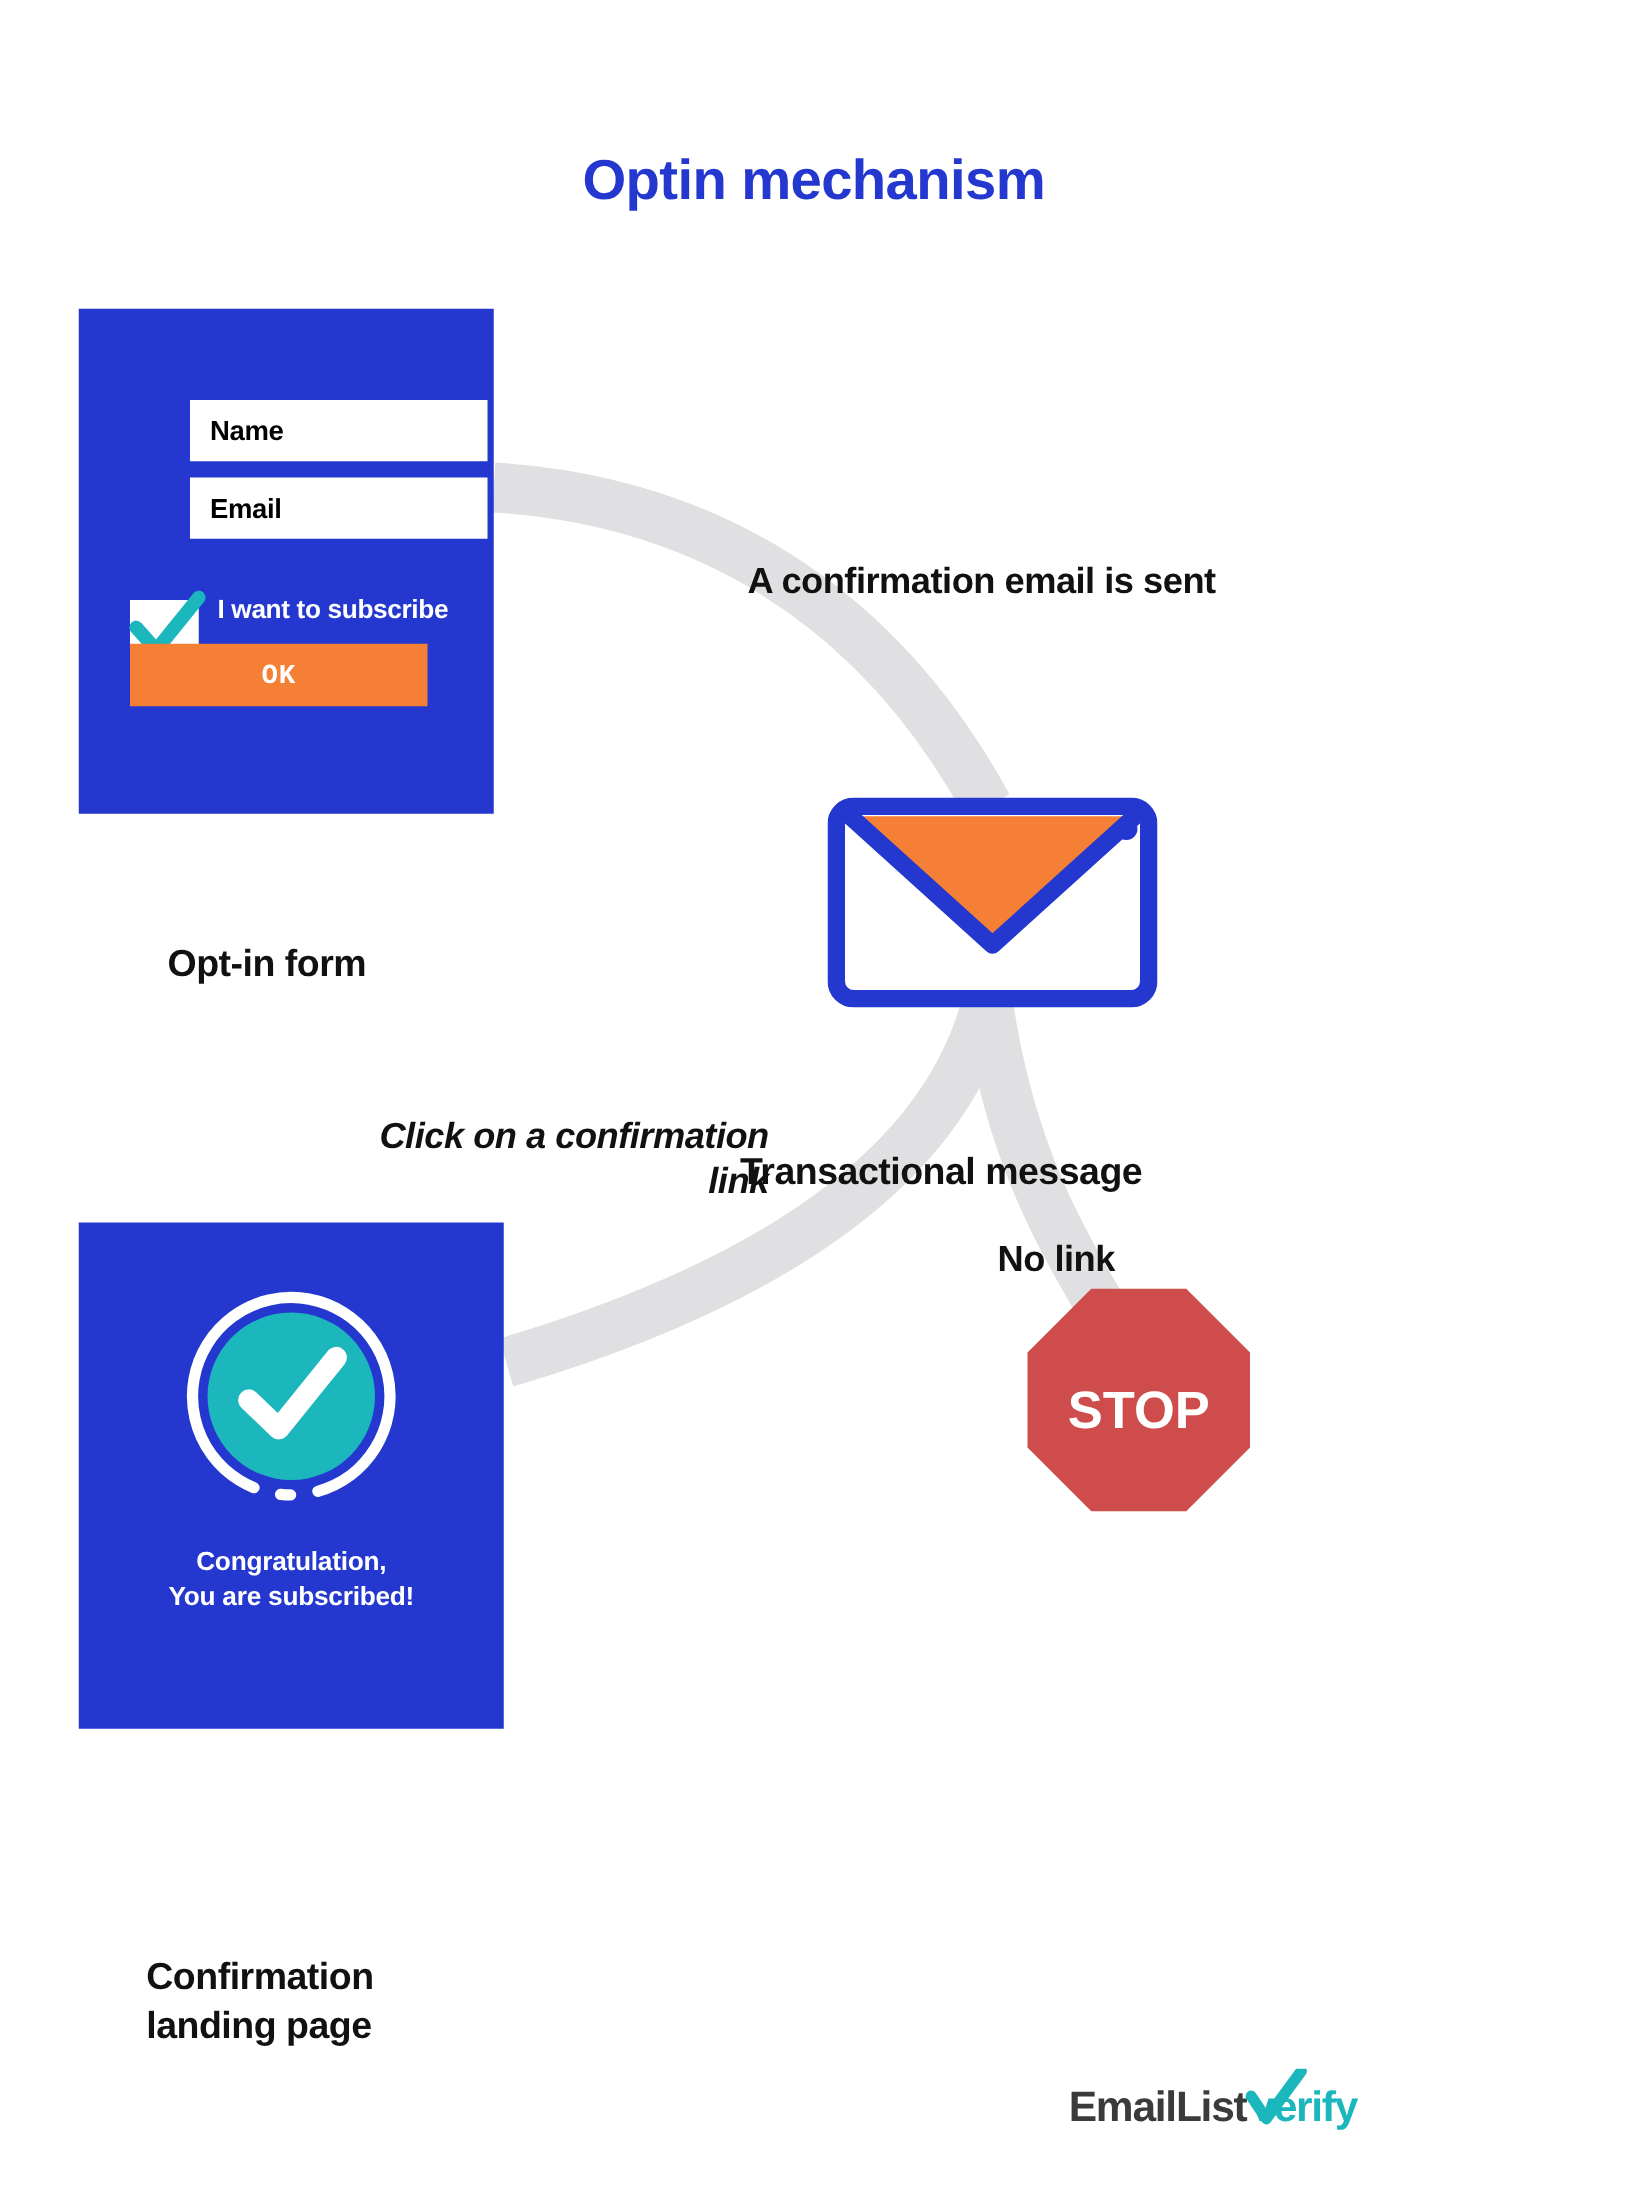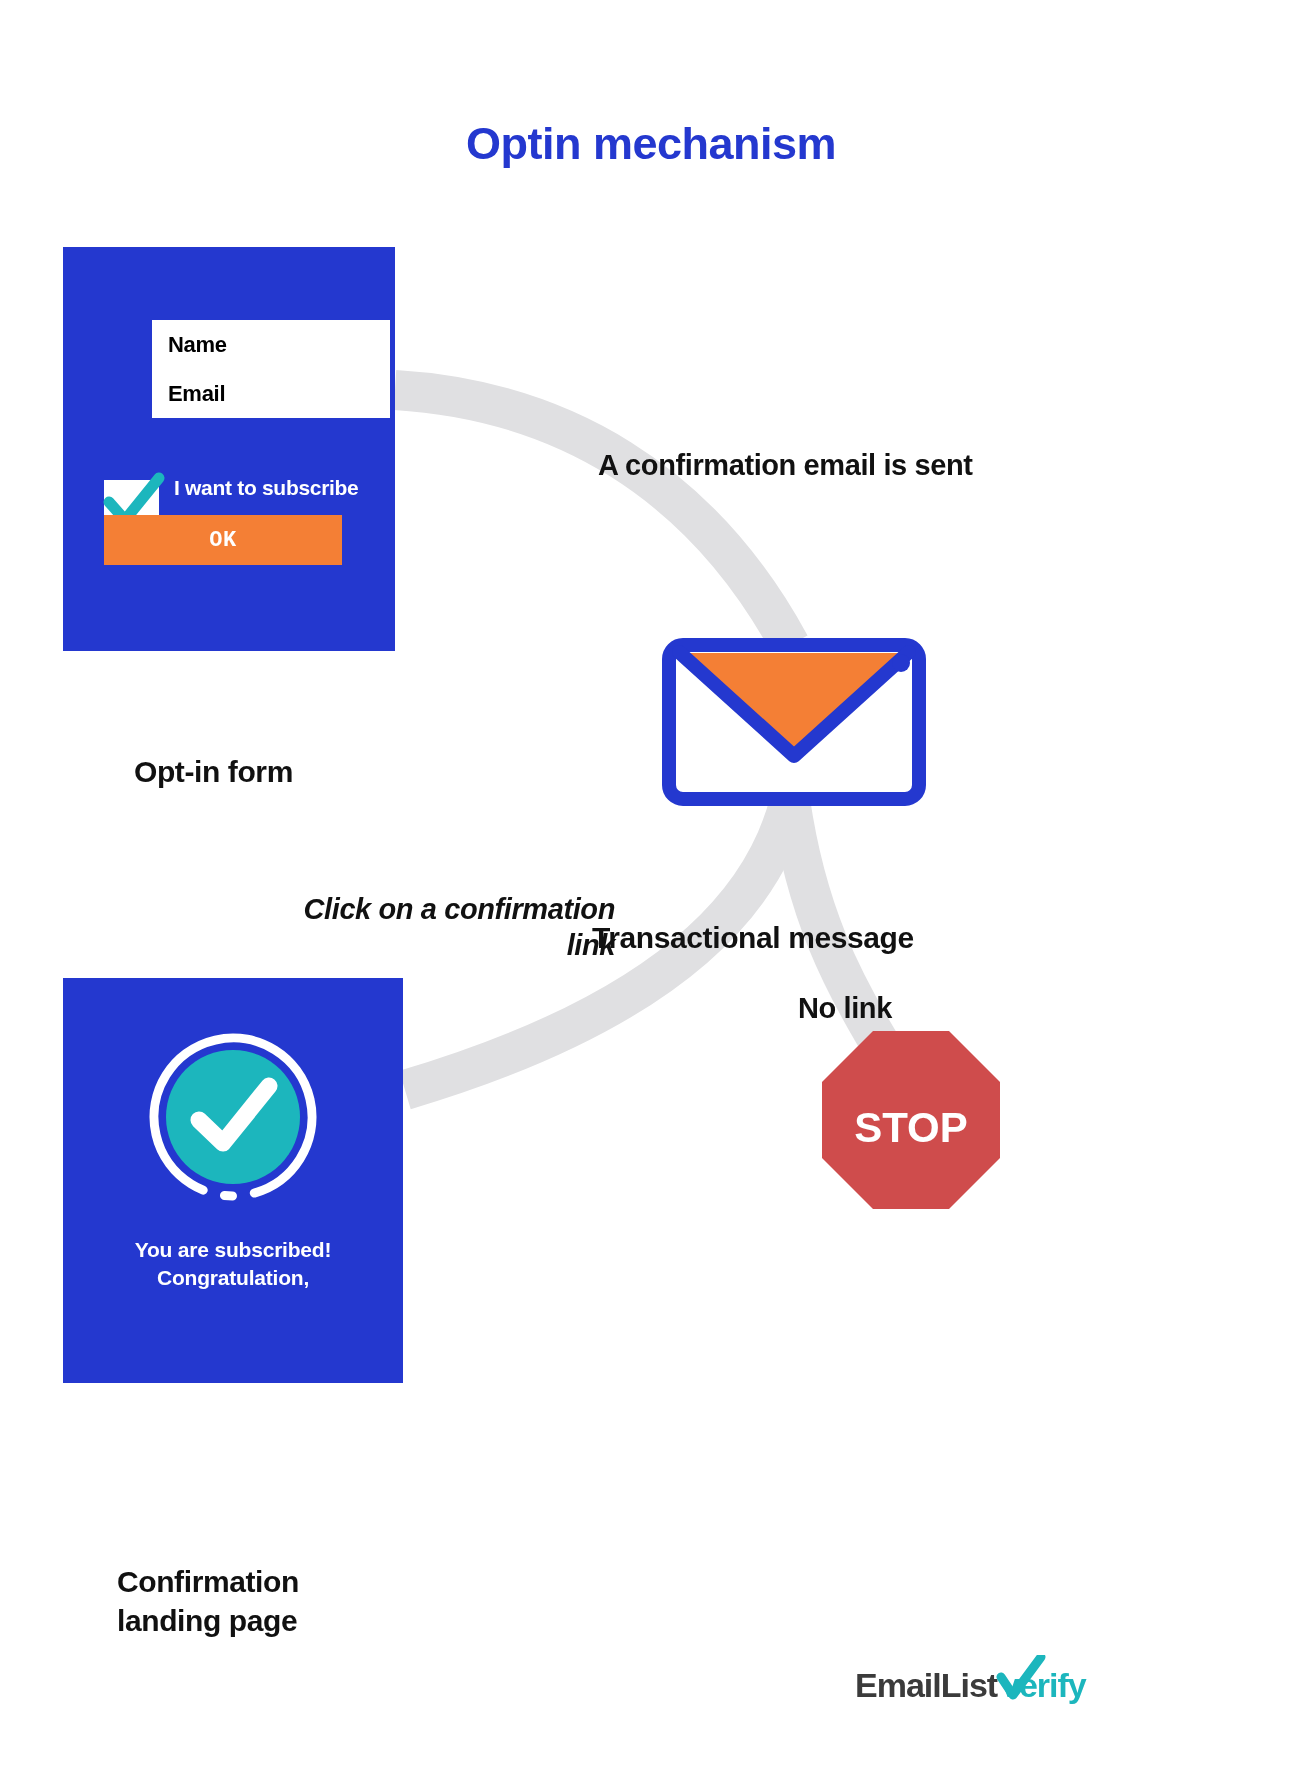--- a/index.html
+++ b/index.html
@@ -64,21 +64,21 @@
     box-sizing: border-box;
     margin-left: 48px;
   }
   .field-text {
     font-size: 22px;
     font-weight: bold;
     color: #000000;
     letter-spacing: -0.3px;
   }
   .field-name { top: 73px; }
-  .field-email { top: 122px; }
+  .field-email { top: 135px; }
 
   .checkrow {
     position: absolute;
     left: 41px;
     top: 192px;
     width: 260px;
     height: 62px;
     margin-top: 36px;
   }
   .checkbox-box {
@@ -283,22 +283,22 @@
     <text x="93" y="104" text-anchor="middle" dominant-baseline="middle" font-family="Liberation Sans, sans-serif" font-size="42" font-weight="bold" fill="#ffffff" letter-spacing="0">STOP</text>
   </svg>
 
   <div class="landing-card">
     <svg class="landing-check" viewBox="0 0 172 172">
       <circle cx="86" cy="86" r="79" fill="none" stroke="#ffffff" stroke-width="9" stroke-dasharray="430 22 8 22" stroke-linecap="round" transform="rotate(122 86 86)"></circle>
       <circle cx="86" cy="86" r="67" fill="#1cb6bd"></circle>
       <path d="M 52 89 L 76 112 L 122 55" fill="none" stroke="#ffffff" stroke-width="17" stroke-linecap="round" stroke-linejoin="round"></path>
     </svg>
     <div class="landing-text">
+      <div>Congratulation,</div>
       <div>You are subscribed!</div>
-      <div>Congratulation,</div>
     </div>
   </div>
 
   <div class="caption caption-landing" style="width: 250px;">
     <span>Confirmation landing page</span>
   </div>
 
   <svg class="logo" viewBox="0 0 260 60">
     <text x="0" y="42" font-family="Liberation Sans, sans-serif" font-size="34" font-weight="bold" fill="#3b3b3b" letter-spacing="-1">EmailList</text>
     <text x="146" y="42" font-family="Liberation Sans, sans-serif" font-size="34" font-weight="bold" fill="#1cb6bd" letter-spacing="-1">verify</text>

